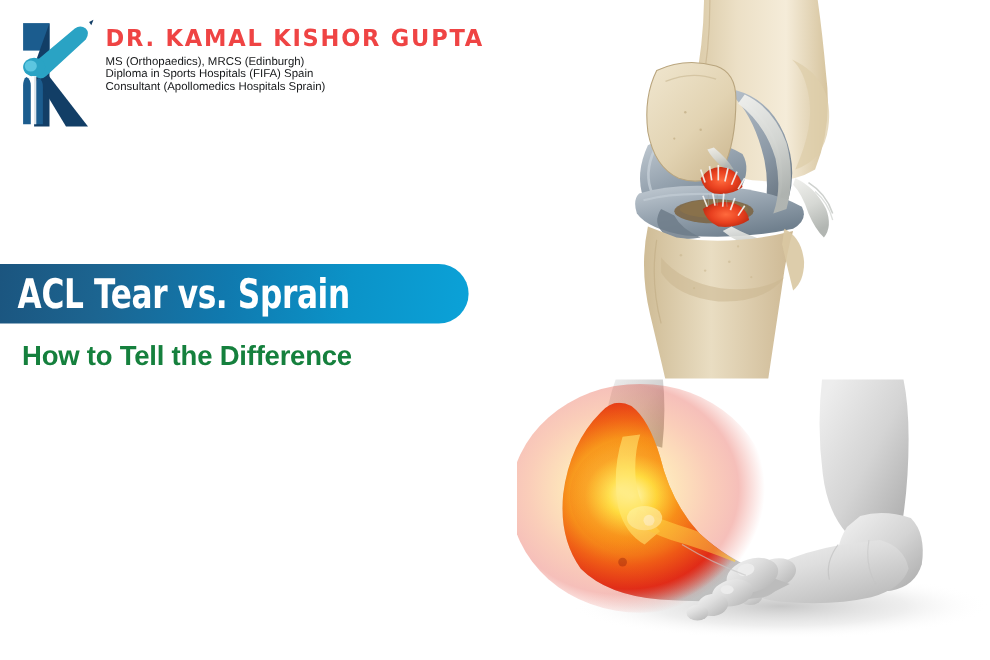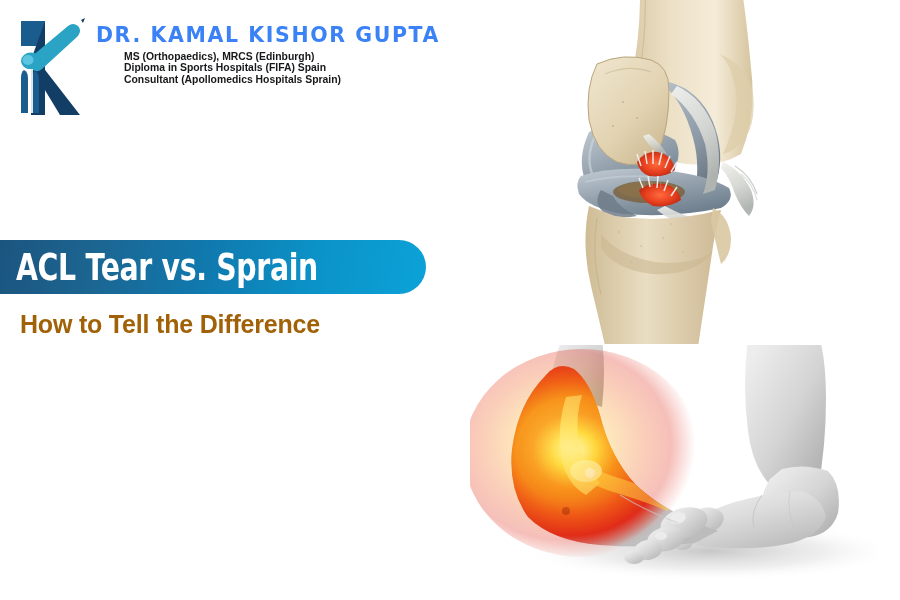--- a/index.html
+++ b/index.html
@@ -20,36 +20,35 @@
   .logo-mark { width:76px; height:108px; flex:0 0 76px; position:relative; }
   .logo-mark svg { display:block; width:100%; height:100%; }
 
   .logo-text { margin-left:8px; padding-top:10px; }
 
   .doctor-name {
     font-family:"DejaVu Sans", sans-serif;
     font-size:20.5px;
     font-weight:700;
     letter-spacing:1.6px;
-    color:#3b82f6;
+    color:#ef4444;
     white-space:nowrap;
     line-height:1.05;
     transform:scaleY(1.04);
     transform-origin:left top;
   }
 
   .credentials { margin-top:5px; }
   .credentials .cred-line {
     font-family:"Liberation Sans", sans-serif;
     font-size:10.4px;
-    font-weight:700;
+    font-weight:400;
     color:#16181a;
     line-height:11.8px;
     white-space:nowrap;
-    margin-left:28px;
   }
 
   
   .title-banner {
     position:absolute;
     left:0; top:240px;
     width:426px; height:54px;
     background:linear-gradient(100deg,#1b557f 0%, #1c6591 22%, #1079ae 48%, #0b93c8 74%, #0ba2d8 100%);
     border-radius:0 27px 27px 0;
     display:flex; align-items:center;
@@ -65,21 +64,21 @@
     transform:scaleX(0.86) scaleY(1.12);
     transform-origin:left center;
   }
 
   .subtitle {
     position:absolute;
     left:20px; top:310px;
     font-family:"Liberation Sans", sans-serif;
     font-size:25px;
     font-weight:700;
-    color:#a16207;
+    color:#15803d;
     letter-spacing:-0.2px;
     white-space:nowrap;
   }
 
   
   .knee-figure { position:absolute; left:545px; top:-6px; width:330px; height:350px; }
   .knee-figure svg { display:block; width:100%; height:100%; }
 
   .ankle-figure { position:absolute; left:470px; top:345px; width:430px; height:255px; }
   .ankle-figure svg { display:block; width:100%; height:100%; }

